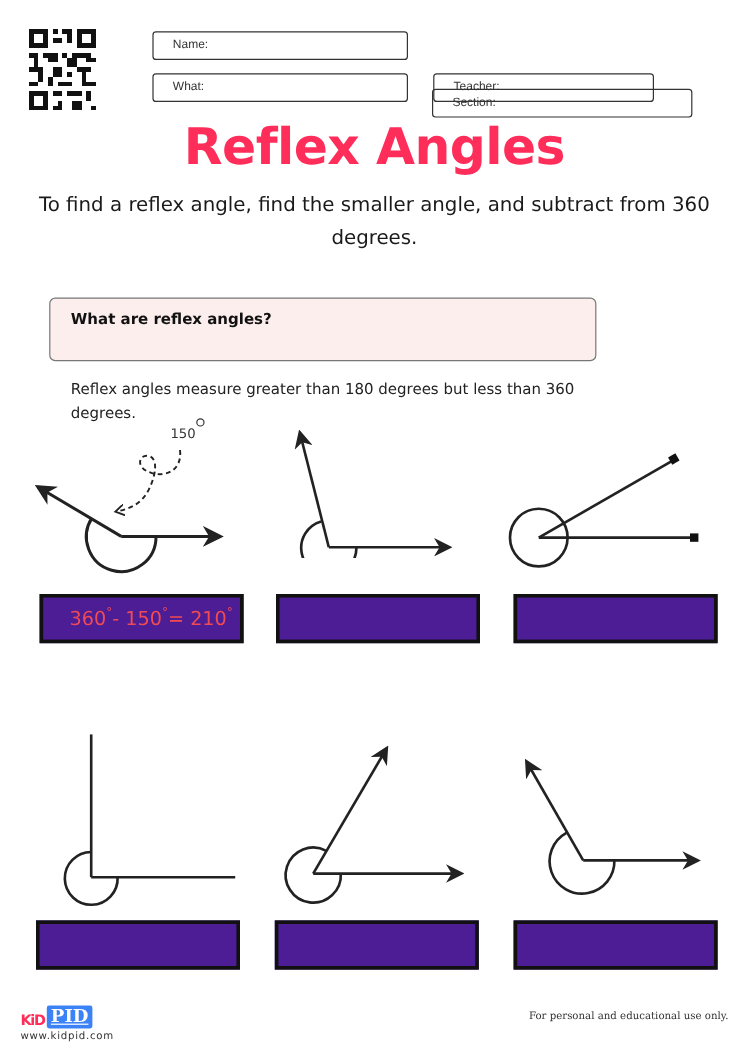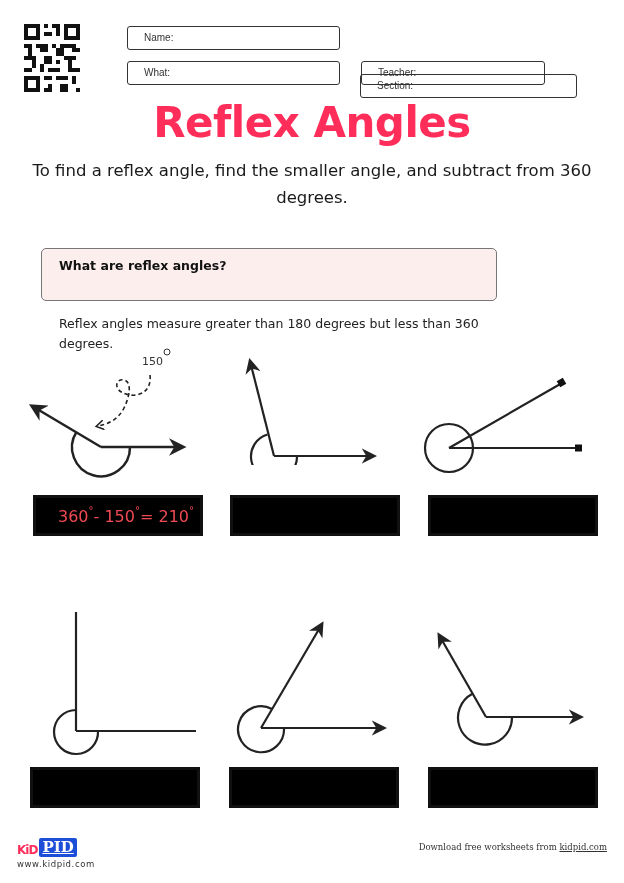--- a/index.html
+++ b/index.html
@@ -5,27 +5,27 @@
   html, body { margin: 0; padding: 0; }
   body { width: 624px; height: 883px; background: #ffffff; position: relative; overflow: hidden; font-family: "DejaVu Sans", sans-serif; color: #1a1a1a; }
   .abs { position: absolute; }
   .qr { left: 24px; top: 24px; width: 56px; height: 68px; }
   .field { position: absolute; height: 24px; border: 1.5px solid #333; border-radius: 3px; box-sizing: border-box; font-family: "Liberation Sans", sans-serif; font-size: 10px; color: #333; padding-left: 16px; line-height: 22px; }
   .title { left: 0; width: 624px; top: 98px; text-align: center; font-family: "DejaVu Sans", sans-serif; font-weight: bold; font-size: 42px; color: #ff2d5a; letter-spacing: -0.5px; }
   .instructions { left: 30px; width: 564px; top: 157px; text-align: center; font-family: "DejaVu Sans", sans-serif; font-size: 16.5px; line-height: 27px; color: #1a1a1a; }
   .infobox { left: 41px; top: 248px; width: 456px; height: 53px; box-sizing: border-box; background: #fdeeee; border: 1px solid #777; border-radius: 5px; padding: 8px 0 0 17px; }
   .infobox .q { font-family: "DejaVu Sans", sans-serif; font-weight: bold; font-size: 12.5px; color: #111; line-height: 17px; }
   .infobox .a { font-family: "DejaVu Sans", sans-serif; font-size: 12.5px; color: #222; line-height: 20px; margin-top: 40px; }
-  .answer { position: absolute; width: 170px; height: 41px; box-sizing: border-box; border: 3px solid #111; background: #000000; }
+  .answer { position: absolute; width: 170px; height: 41px; box-sizing: border-box; border: 3px solid #111; background: #4c1d95; }
   .answer-text { position: absolute; left: 22px; top: 7px; font-family: "DejaVu Sans", sans-serif; font-size: 16px; color: #f04a55; white-space: nowrap; }
   .answer-text sup { font-size: 10px; vertical-align: 8px; }
   .figure { position: absolute; }
   .footer-logo { left: 17px; top: 838px; }
   .logo-kid { font-family: "DejaVu Sans", sans-serif; font-weight: bold; font-size: 12px; color: #ff2d5a; letter-spacing: -1px; }
-  .logo-pid { display: inline-block; background: #1d4ed8; color: #fff; font-family: "DejaVu Serif", serif; font-weight: bold; font-size: 15px; padding: 0 3px; line-height: 19px; border-radius: 2px; margin-left: 2px; vertical-align: 2px; text-decoration: underline; }
+  .logo-pid { display: inline-block; background: #3b82f6; color: #fff; font-family: "DejaVu Serif", serif; font-weight: bold; font-size: 15px; padding: 0 3px; line-height: 19px; border-radius: 2px; margin-left: 2px; vertical-align: 2px; text-decoration: underline; }
   .logo-url { font-family: "DejaVu Sans", sans-serif; font-size: 8.5px; color: #333; letter-spacing: 0.6px; margin-top: 1px; }
   .footer-note { right: 17px; top: 840px; text-align: right; font-family: "DejaVu Serif", serif; font-size: 8.5px; color: #333; line-height: 14px; }
   .footer-note a { color: #333; text-decoration: underline; }
 </style>
 </head>
 <body>
 
 <svg class="abs qr" viewBox="0 0 14 17" shape-rendering="crispEdges">
   <rect x="0" y="0" width="14" height="17" fill="#fff"></rect>
   <g fill="#111">
@@ -152,14 +152,14 @@
 <div class="answer" style="left:229px; top:767px;"></div>
 <div class="answer" style="left:428px; top:767px;"></div>
 
 <div class="abs footer-logo">
   <div>
     <span class="logo-kid">KiD</span><span class="logo-pid">PID</span>
   </div>
   <div class="logo-url">www.kidpid.com</div>
 </div>
 <div class="abs footer-note">
-  <div><span>Download free worksheets from </span><a>kidpid.com</a></div>
+  <div>For personal and educational use only.</div>
 </div>
 
 </body></html>

